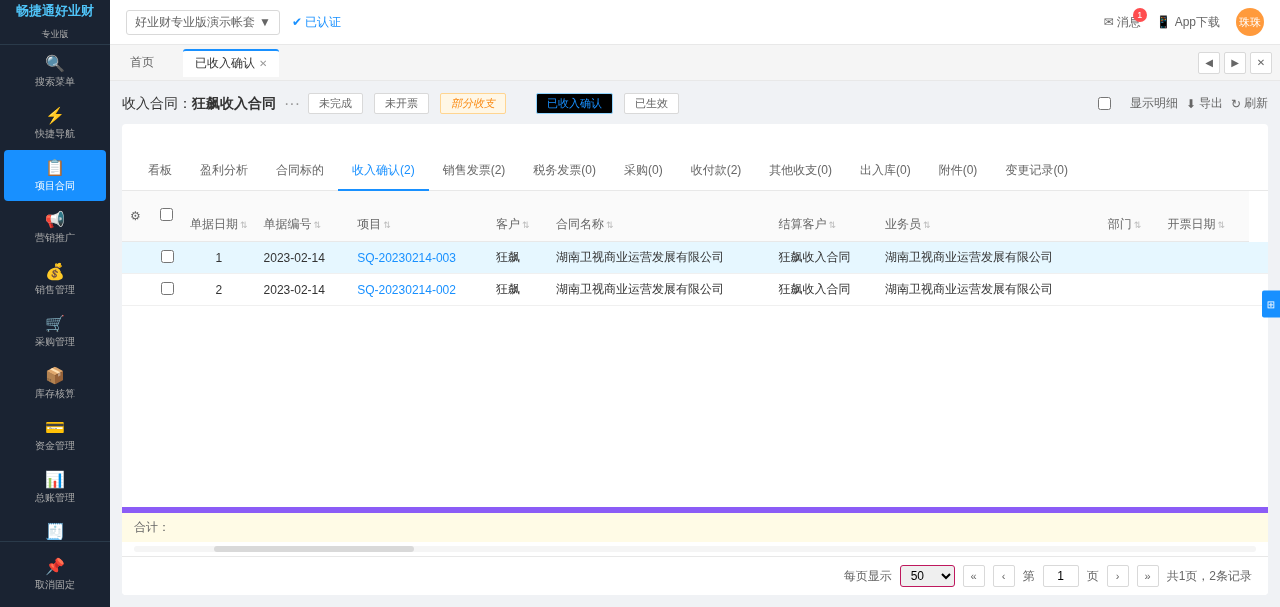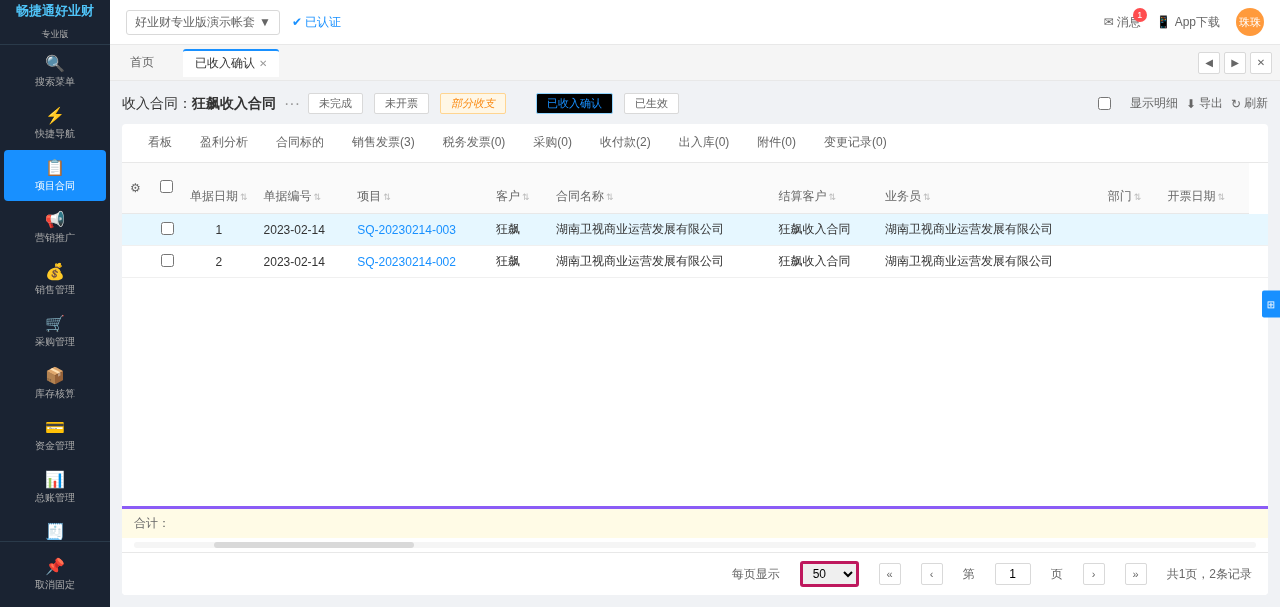--- a/index.html
+++ b/index.html
@@ -53,47 +53,47 @@
     .status-btn.active-status { background: #000000; border-color: #91d5ff; color: #1890ff; margin-left: 19px; }
     .page-header-right { margin-left: auto; display: flex; align-items: center; gap: 8px; }
     .header-action-btn { display: flex; align-items: center; gap: 3px; cursor: pointer; color: #666; font-size: 12px; }
     .show-detail-checkbox { display: flex; align-items: center; gap: 19px; font-size: 12px; color: #666; cursor: pointer; padding-left: 15px; }
 
     
     .panel { background: #fff; border-radius: 4px; flex: 1; display: flex; flex-direction: column; overflow: hidden; }
 
     
     .inner-tabs { display: flex; border-bottom: 1px solid #e8e8e8; padding: 0 12px; }
-    .inner-tab { padding: 10px 14px; cursor: pointer; font-size: 12px; color: #666; border-bottom: 2px solid transparent; margin-bottom: -1px; white-space: nowrap; }
+    .inner-tab { padding: 10px 14px; cursor: pointer; font-size: 12px; color: #666; border-bottom: 2px solid transparent; margin-bottom: -1px; white-space: nowrap; margin-top: 28px; }
     .inner-tab.active { color: #1890ff; border-bottom-color: #1890ff; font-weight: 500; }
 
     
     .table-area { flex: 1; overflow: auto; position: relative; }
     .data-table { width: 100%; border-collapse: collapse; font-size: 12px; }
     .data-table th { background: #fafafa; border-bottom: 1px solid #e8e8e8; padding: 8px 8px; text-align: left; color: #666; font-weight: normal; white-space: nowrap; position: sticky; top: 0; z-index: 2; }
     .data-table td { border-bottom: 1px solid #f0f0f0; padding: 7px 8px; color: #333; white-space: nowrap; }
     .data-table tr.selected td { background: #e6f7ff; }
     .col-settings { width: 30px; text-align: center; }
     .col-checkbox { width: 30px; text-align: center; }
     .col-index { width: 30px; text-align: center; color: #999; }
     .sort-icon { color: #bbb; font-size: 9px; cursor: pointer; }
     .th-content { display: flex; align-items: center; gap: 2px; margin-top: 17px; }
     .link { color: #1890ff; cursor: pointer; text-decoration: none; }
 
     
-    .table-footer { background: #fffbe6; border-top: 3px solid #8b5cf6; padding: 6px 12px; font-size: 12px; color: #666; display: flex; align-items: center; }
+    .table-footer { background: #fffbe6; border-top: 6px solid #8b5cf6; padding: 6px 12px; font-size: 12px; color: #666; display: flex; align-items: center; }
 
     
     .scrollbar-row { padding: 4px 12px; background: #fff; }
     .scrollbar-track { height: 6px; background: #f5f5f5; border-radius: 3px; position: relative; }
     .scrollbar-thumb { height: 6px; width: 200px; background: #d9d9d9; border-radius: 3px; position: absolute; left: 80px; }
 
     
-    .pagination { background: #fff; border-top: 1px solid #e8e8e8; padding: 8px 16px; display: flex; align-items: center; justify-content: flex-end; gap: 20px; font-size: 12px; color: #666; }
-    .page-size-select { border: 3px solid #be185d; border-radius: 3px; padding: 2px 6px; font-size: 12px; cursor: pointer; }
+    .pagination { background: #fff; border-top: 1px solid #e8e8e8; padding: 8px 16px; display: flex; align-items: center; justify-content: flex-end; gap: 8px; font-size: 12px; color: #666; }
+    .page-size-select { border: 1px solid #be185d; border-radius: 3px; padding: 2px 6px; font-size: 12px; cursor: pointer; }
     .page-btn { width: 22px; height: 22px; border: 1px solid #d9d9d9; background: #fff; cursor: pointer; display: flex; align-items: center; justify-content: center; border-radius: 2px; color: #666; font-size: 11px; }
     .page-input { width: 36px; height: 22px; border: 1px solid #d9d9d9; border-radius: 2px; text-align: center; font-size: 12px; }
     .right-panel-icon { position: absolute; right: 0; top: 50%; transform: translateY(-50%); background: #1890ff; color: #fff; width: 18px; padding: 8px 3px; cursor: pointer; border-radius: 2px 0 0 2px; font-size: 10px; display: flex; align-items: center; justify-content: center; }
 
     input[type=checkbox] { cursor: pointer; }
   </style>
 </head>
 <body>
 
 <div class="sidebar">
@@ -225,24 +225,26 @@
         </div>
       </div>
     </div>
 
     <div class="panel">
 
       <div class="inner-tabs" id="inner-tabs-container">
           <div class="inner-tab">看板</div>
           <div class="inner-tab">盈利分析</div>
           <div class="inner-tab">合同标的</div>
-          <div class="inner-tab">销售发票(3)</div>
+          <div class="inner-tab active">收入确认(2)</div>
+          <div class="inner-tab">销售发票(2)</div>
           <div class="inner-tab">税务发票(0)</div>
           <div class="inner-tab">采购(0)</div>
           <div class="inner-tab">收付款(2)</div>
+          <div class="inner-tab">其他收支(0)</div>
           <div class="inner-tab">出入库(0)</div>
           <div class="inner-tab">附件(0)</div>
           <div class="inner-tab">变更记录(0)</div>
         </div>
 
       <div class="table-area">
         <table class="data-table">
           <thead>
             <tr>
               <th class="col-settings">

